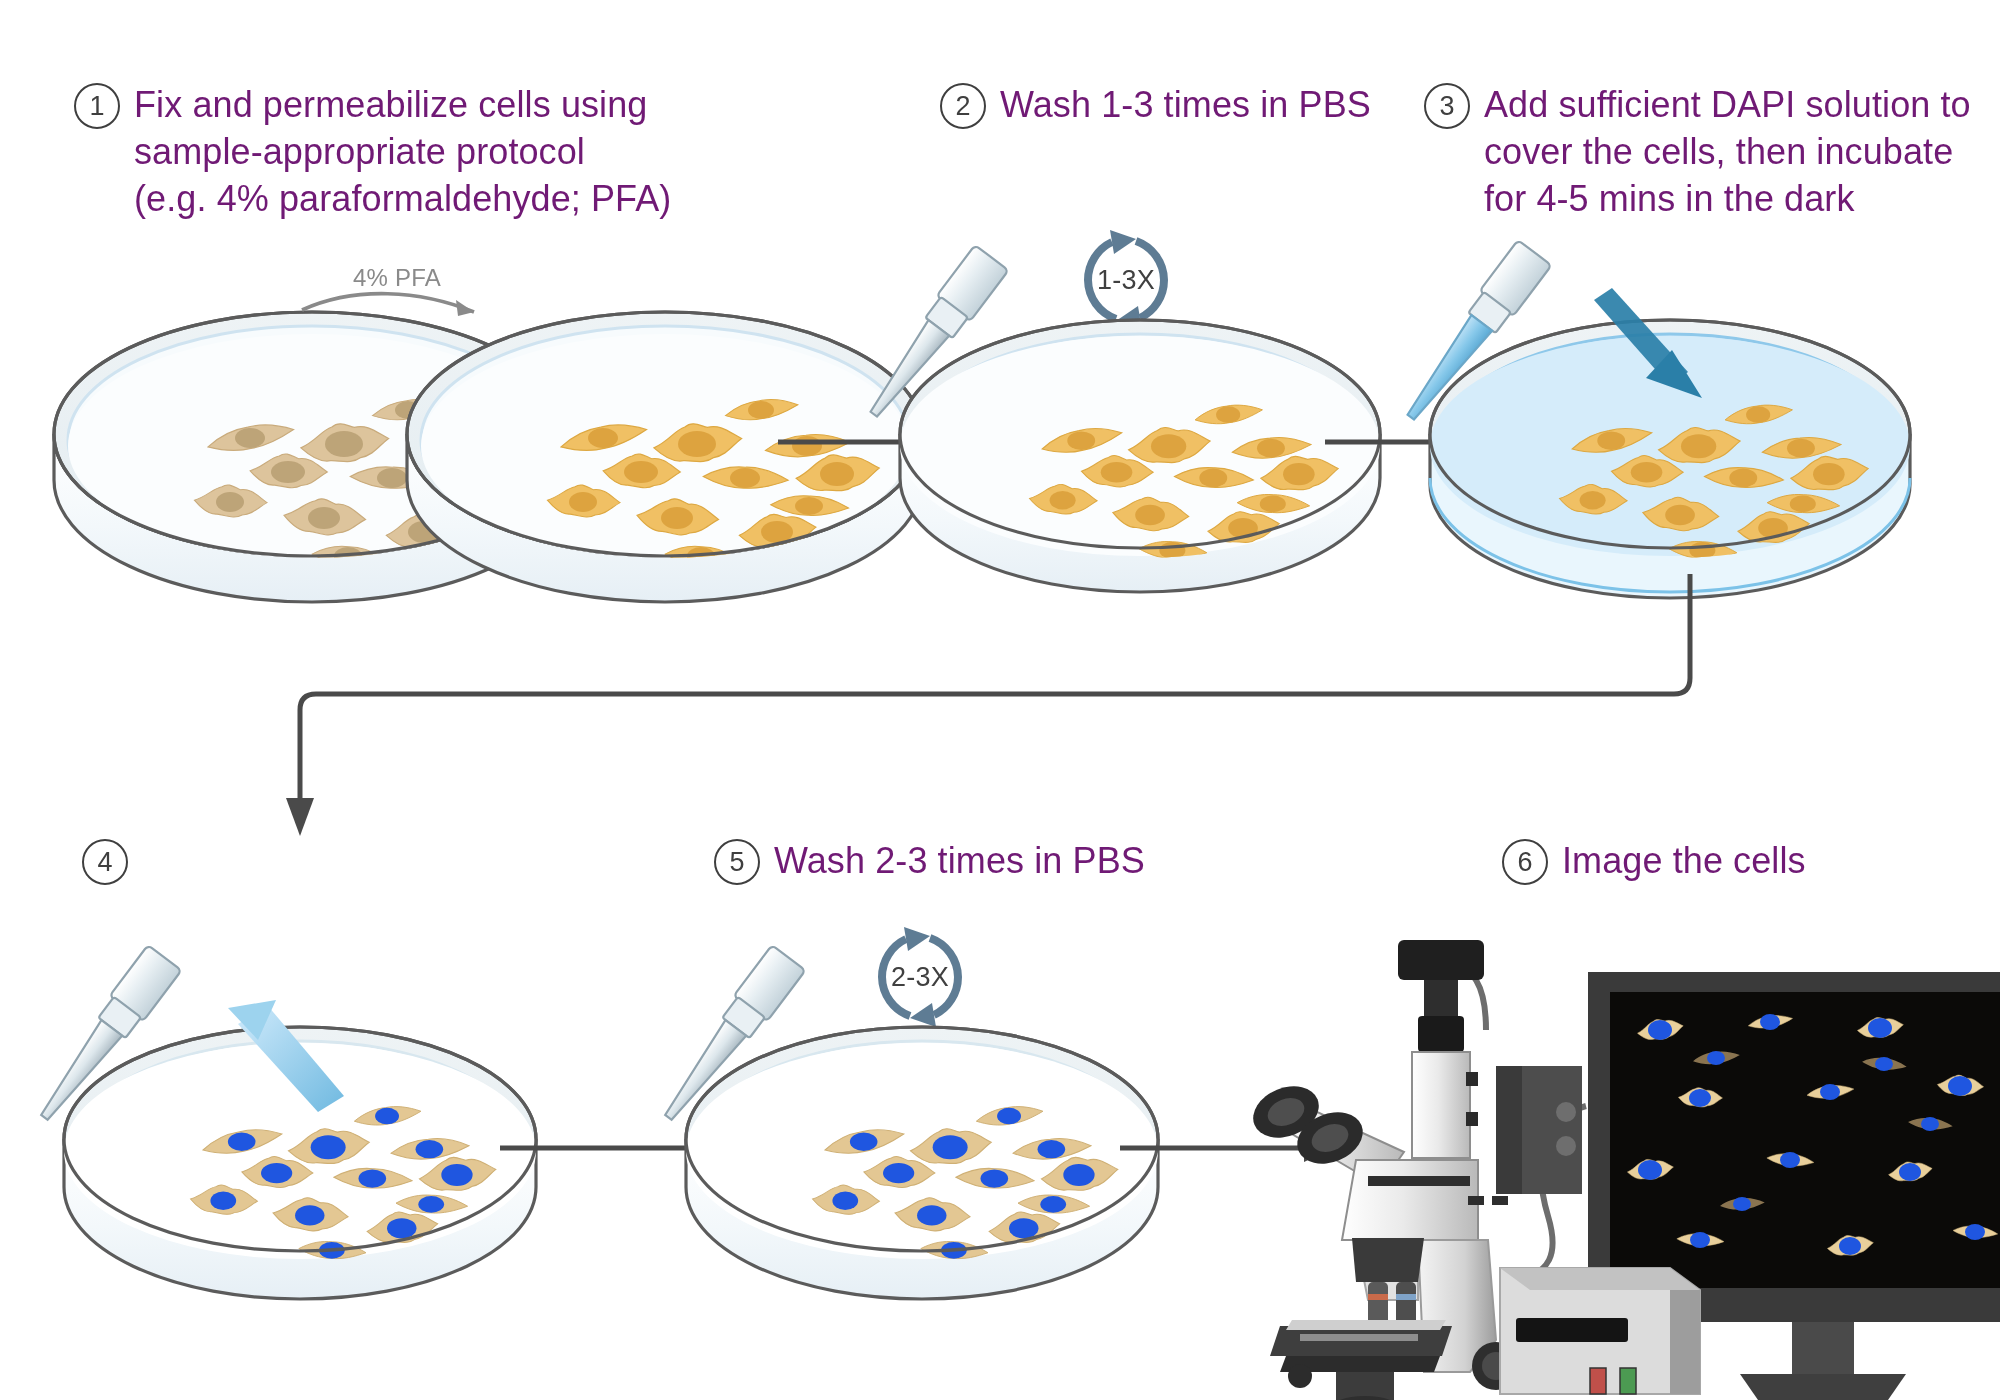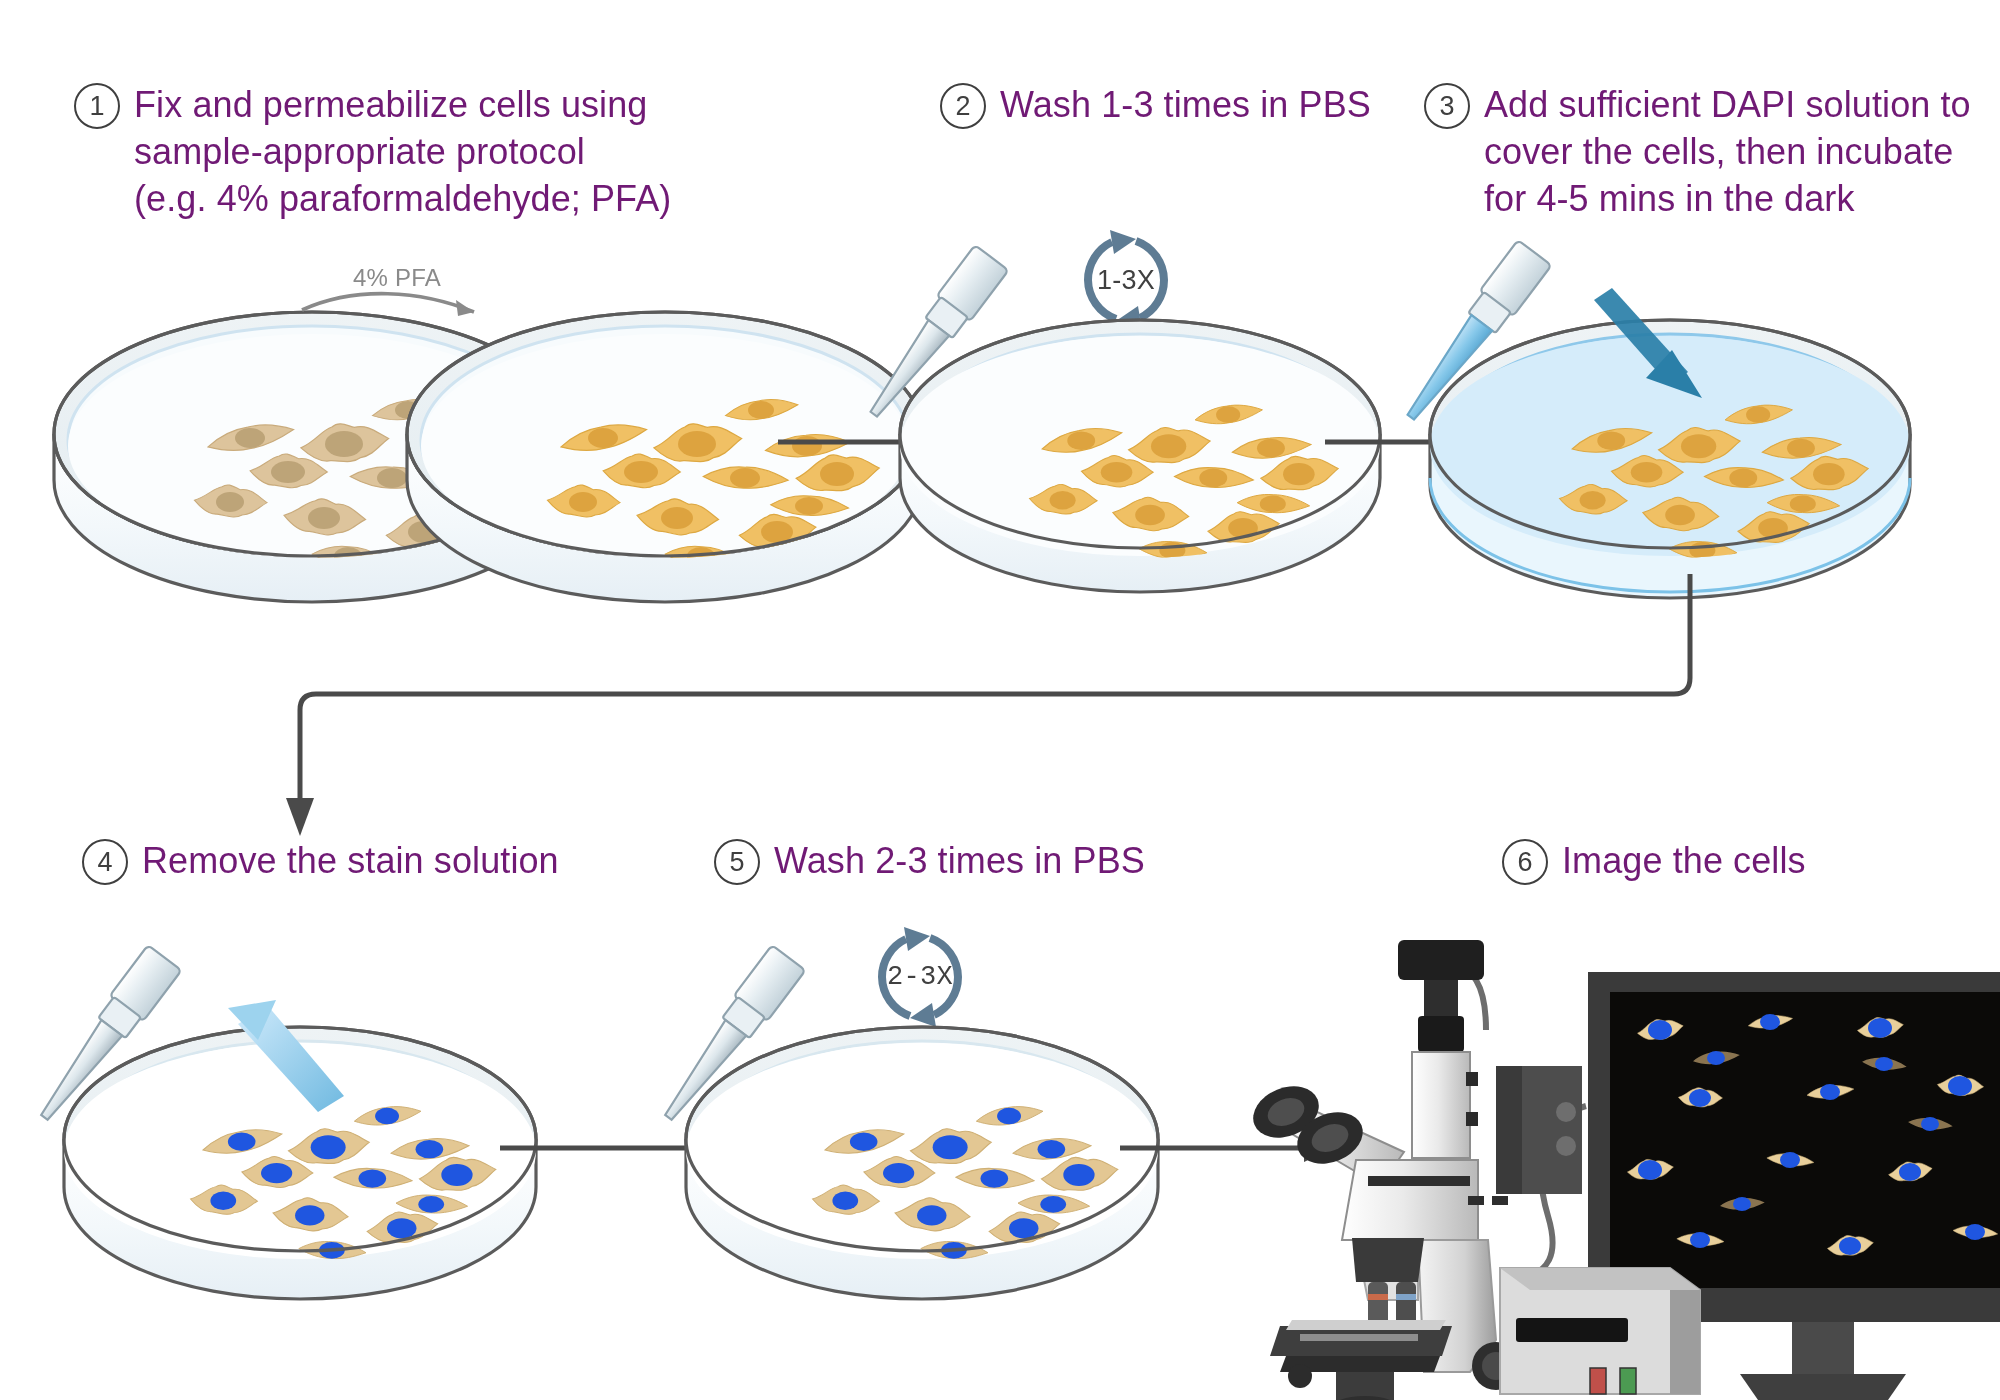--- a/index.html
+++ b/index.html
@@ -58,21 +58,20 @@
 
   <div class="step" style="left:1424px;top:82px;">
     <div class="step-num">3</div>
     <div class="step-text">Add sufficient DAPI solution to
 cover the cells, then incubate
 for 4-5 mins in the dark</div>
   </div>
 
   <div class="step" style="left:82px;top:838px;">
     <div class="step-num">4</div>
-    <div class="step-text">Remove the stain solution</div>
   </div>
 
   <div class="step" style="left:714px;top:838px;">
     <div class="step-num">5</div>
     <div class="step-text">Wash 2-3 times in PBS</div>
   </div>
 
   <div class="step" style="left:1502px;top:838px;">
     <div class="step-num">6</div>
     <div class="step-text">Image the cells</div>
@@ -83,21 +82,21 @@
   <div class="repeat-badge" style="left:1074px;top:228px;">
     <svg width="104" height="104" viewBox="0 0 104 104">
       <path class="nofill" d="M62,13 A42,42 0 0 1 90,52 A42,42 0 0 1 66,90" stroke="#5e7c94" stroke-width="8" stroke-linecap="butt"></path>
       <path class="nofill" d="M42,91 A42,42 0 0 1 14,52 A42,42 0 0 1 38,14" stroke="#5e7c94" stroke-width="8" stroke-linecap="butt"></path>
       <polygon points="36,2 62,11 40,26" fill="#5e7c94"></polygon>
       <polygon points="68,102 42,93 64,78" fill="#5e7c94"></polygon>
     </svg>
     <div class="rb-label">1-3X</div>
   </div>
 
-  <div class="repeat-badge" style="left:868px;top:925px;font-family:Liberation Mono, monospace;">
+  <div class="repeat-badge" style="left:868px;top:925px;">
     <svg width="104" height="104" viewBox="0 0 104 104">
       <path class="nofill" d="M62,13 A42,42 0 0 1 90,52 A42,42 0 0 1 66,90" stroke="#5e7c94" stroke-width="8" stroke-linecap="butt"></path>
       <path class="nofill" d="M42,91 A42,42 0 0 1 14,52 A42,42 0 0 1 38,14" stroke="#5e7c94" stroke-width="8" stroke-linecap="butt"></path>
       <polygon points="36,2 62,11 40,26" fill="#5e7c94"></polygon>
       <polygon points="68,102 42,93 64,78" fill="#5e7c94"></polygon>
     </svg>
     <div class="rb-label">2-3X</div>
   </div>
 
   <svg class="abs" style="left:0;top:0;" width="2000" height="1400" viewBox="0 0 2000 1400">

